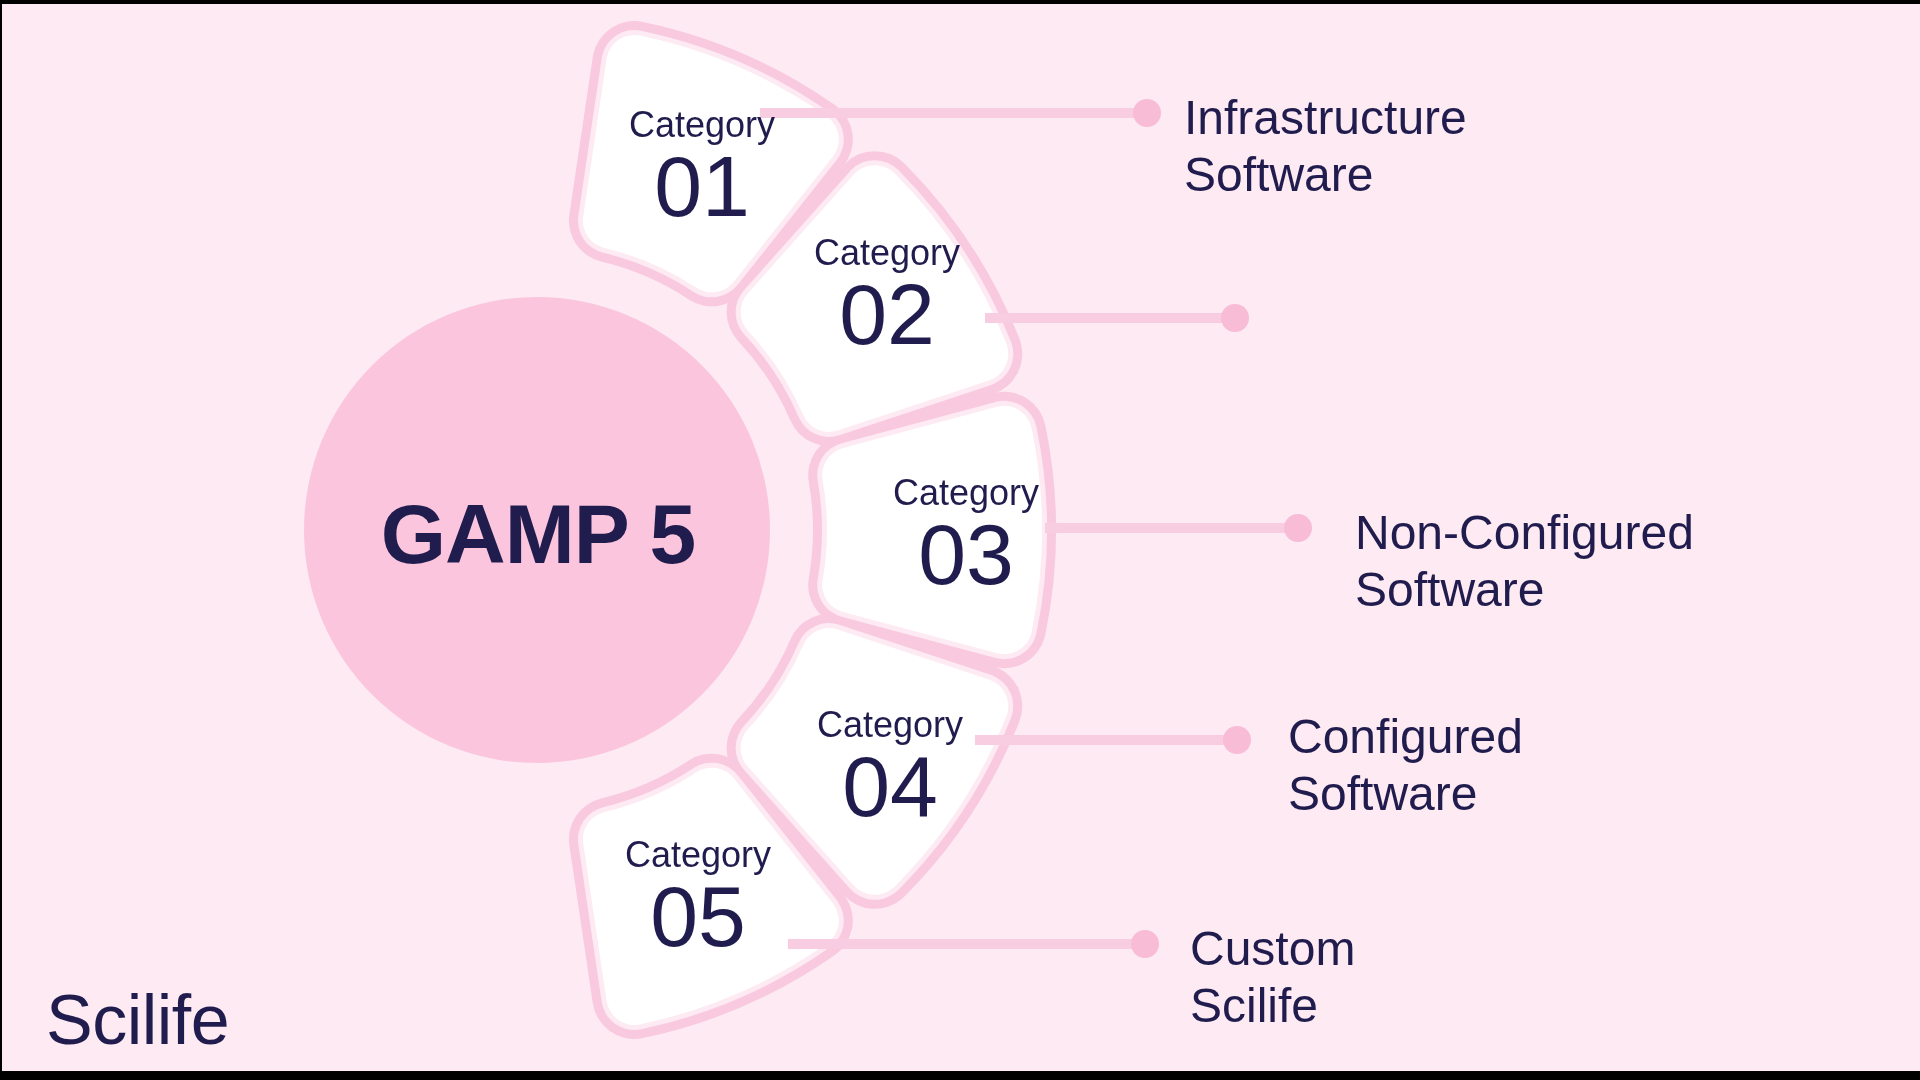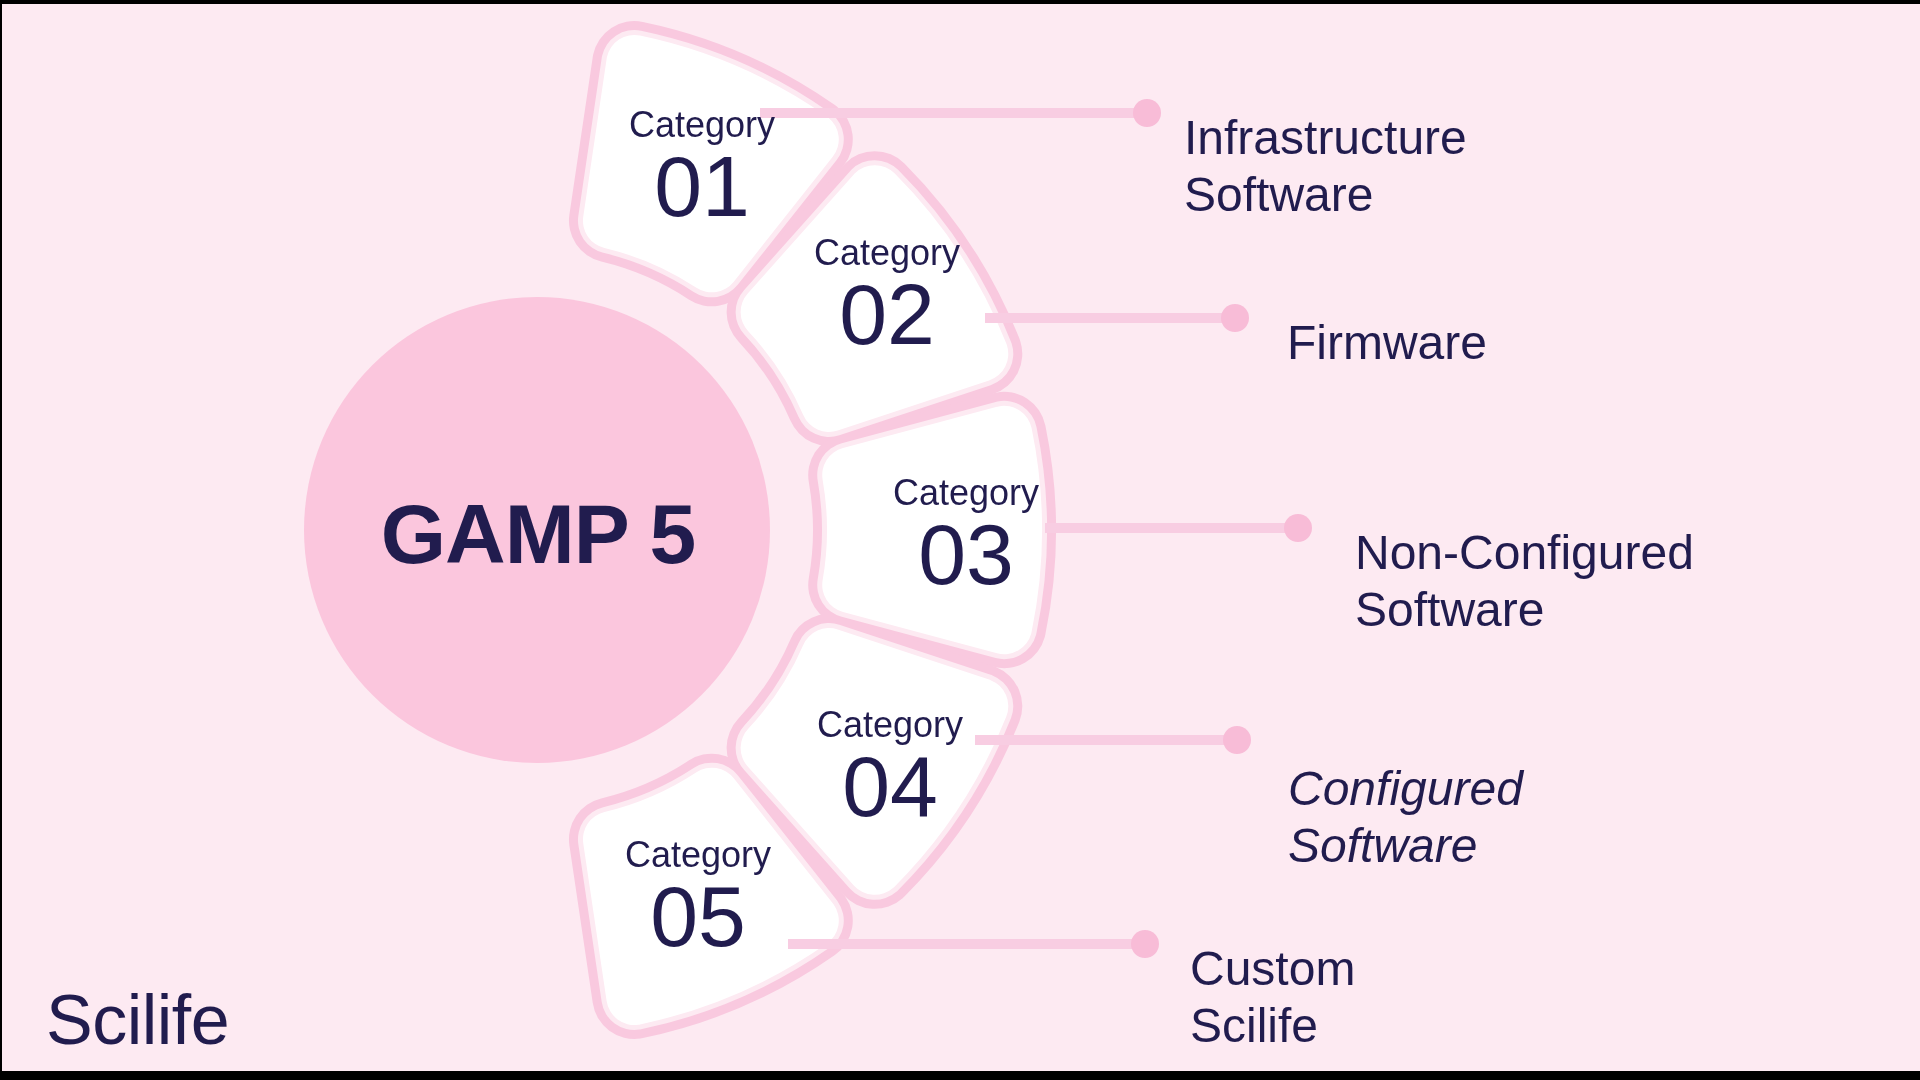--- a/index.html
+++ b/index.html
@@ -21,21 +21,20 @@
   .petal-num{font-size:86px;line-height:84px;font-weight:400;}
   .center-text{
     position:absolute;left:536px;top:530px;transform:translate(-50%,-50%);
     display:flex;flex-direction:column;align-items:flex-end;color:#211c4e;text-align:center;
   }
   .center-title{font-size:84px;line-height:86px;font-weight:700;letter-spacing:-1px;white-space:nowrap;}
   .center-subtitle{font-size:30px;line-height:35px;font-weight:400;white-space:pre-line;margin-top:10px;}
   .side-label{
     position:absolute;color:#211c4e;font-size:48px;line-height:57px;font-weight:400;
     white-space:pre-line;
-    margin-top:20px;
   }
   .logo{
     position:absolute;left:44px;top:988px;color:#211c4e;
     font-size:70px;line-height:56px;font-weight:500;letter-spacing:-0.5px;
   }
   .bar{position:absolute;background:#000;z-index:5;}
   .bar-top{left:0;top:0;width:1920px;height:4px;}
   .bar-bottom{left:0;bottom:0;width:1920px;height:9px;}
   .bar-left{left:0;top:0;width:2px;height:1080px;}
 </style>
@@ -115,24 +114,23 @@
         <div class="petal-cat">Category</div>
         <div class="petal-num">05</div>
       </div>
 
       <div class="center-text">
         <div class="center-title">GAMP 5</div>
       </div>
 
       <div class="side-label" style="left:1182px;top:85px;">Infrastructure
 Software</div>
-      <div class="side-label" style="left:1285px;top:290px;">Firmware</div>
       <div class="side-label" style="left:1353px;top:500px;">Non-Configured
 Software</div>
-      <div class="side-label" style="left:1286px;top:736px;font-style:italic;">Configured
+      <div class="side-label" style="left:1286px;top:704px;">Configured
 Software</div>
       <div class="side-label" style="left:1188px;top:916px;">Custom
 Scilife</div>
 
       <div class="logo">Scilife</div>
     </div>
   </div>
 
   <div class="bar bar-top"></div>
   <div class="bar bar-bottom"></div>

